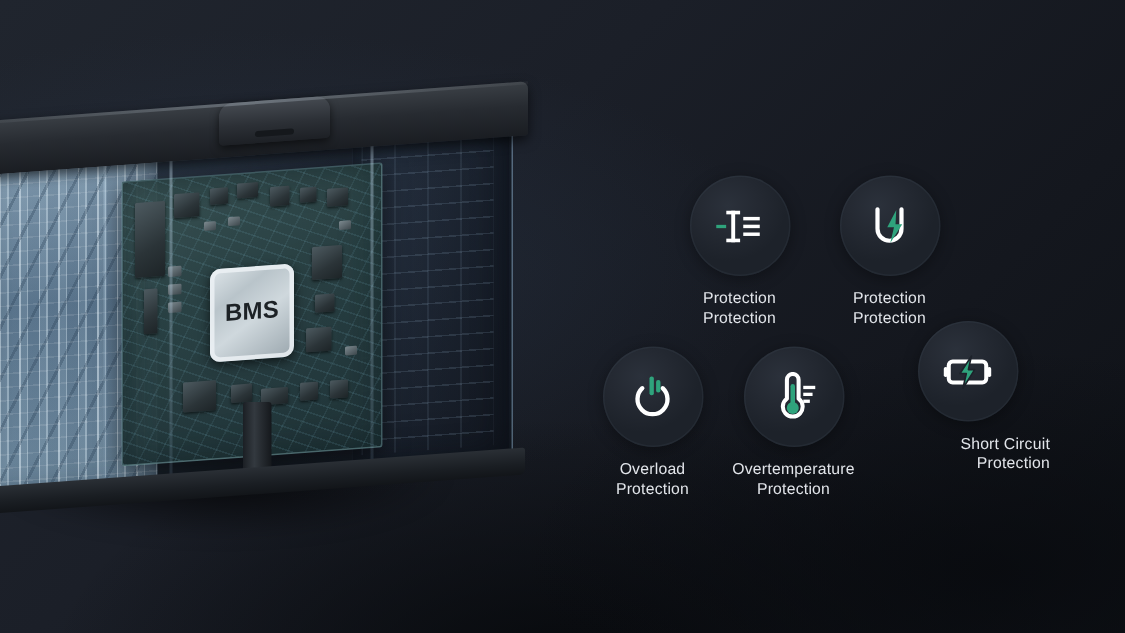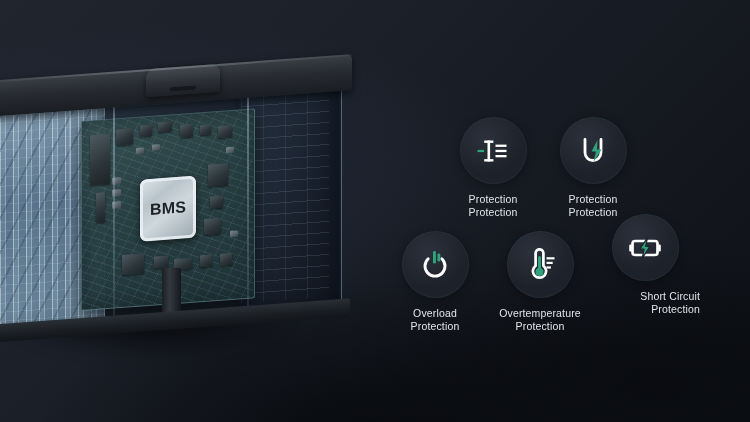--- a/index.html
+++ b/index.html
@@ -299,21 +299,21 @@
           <rect x="15.0" y="3.0" width="2.9" height="12.5" rx="1.3" fill="#2fa37c"></rect>
           <rect x="19.4" y="5.4" width="2.9" height="8.2" rx="1.3" fill="#2fa37c"></rect>
         </svg>
       </div>
       <div class="caption">
         <span>Overload</span>
         <span class="l2">Protection</span>
       </div>
     </div>
 
-    <div class="feature" style="left:105px; top:131px;">
+    <div class="feature" style="left:94px; top:131px;">
       <div class="circle">
         <svg width="34" height="34" viewBox="0 0 34 34">
           <path d="M12.6 5.2 a3.9 3.9 0 0 1 7.8 0 v12.6 a6.6 6.6 0 1 1 -7.8 0 Z" fill="none" stroke="#ffffff" stroke-width="2.7" stroke-linejoin="round"></path>
           <circle cx="16.5" cy="24.0" r="4.0" fill="#2fa37c"></circle>
           <rect x="15.0" y="8.0" width="3.0" height="14.5" rx="1.5" fill="#2fa37c"></rect>
           <rect x="23.5" y="9.2" width="8.0" height="2.2" fill="#ffffff"></rect>
           <rect x="23.5" y="13.8" width="6.2" height="2.2" fill="#ffffff"></rect>
           <rect x="23.5" y="18.4" width="4.4" height="2.2" fill="#ffffff"></rect>
         </svg>
       </div>

